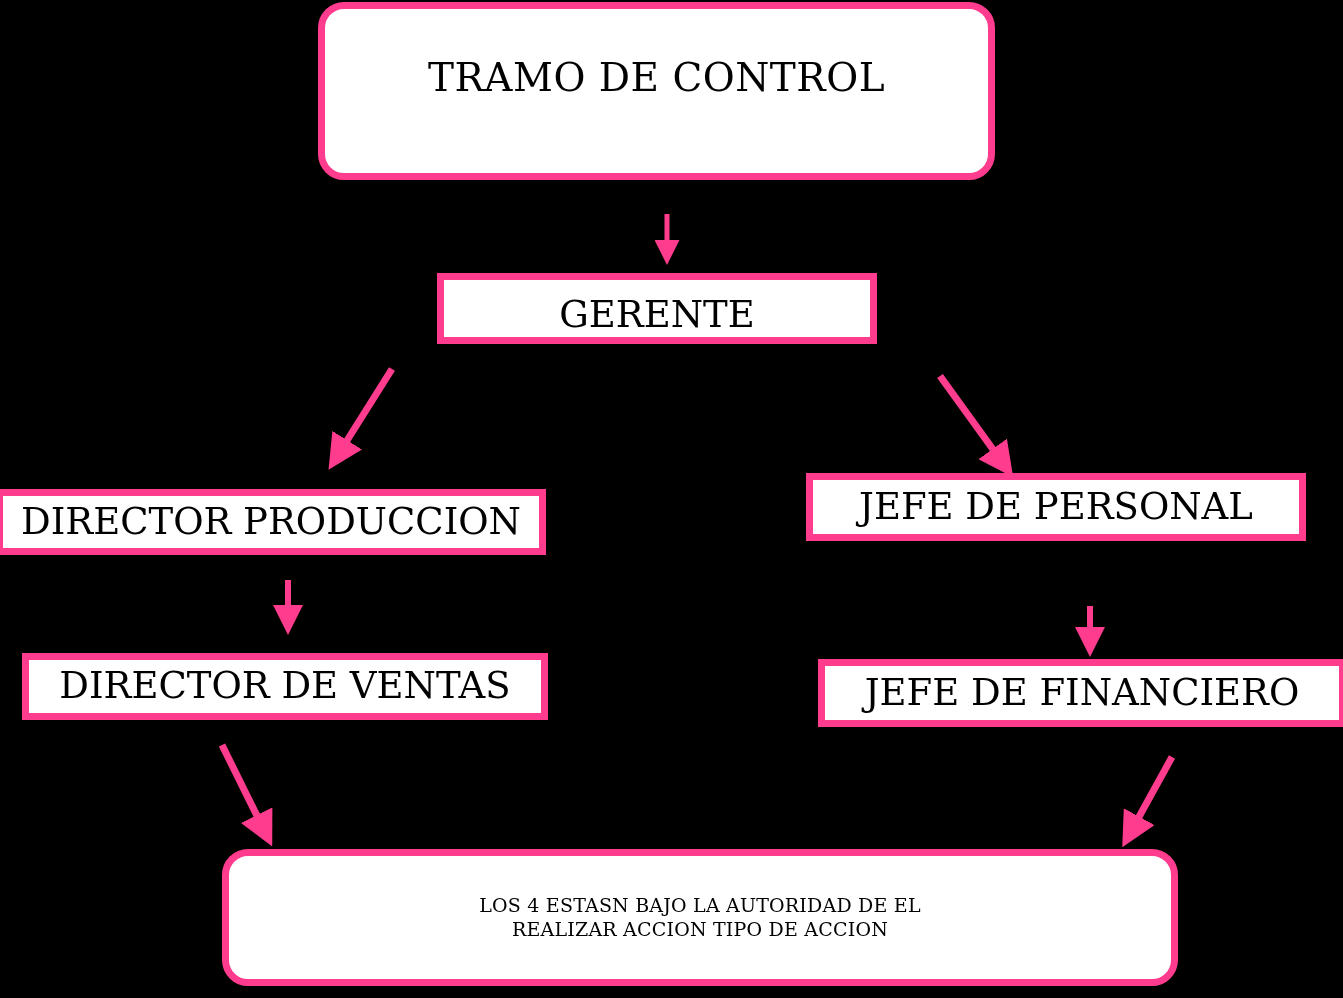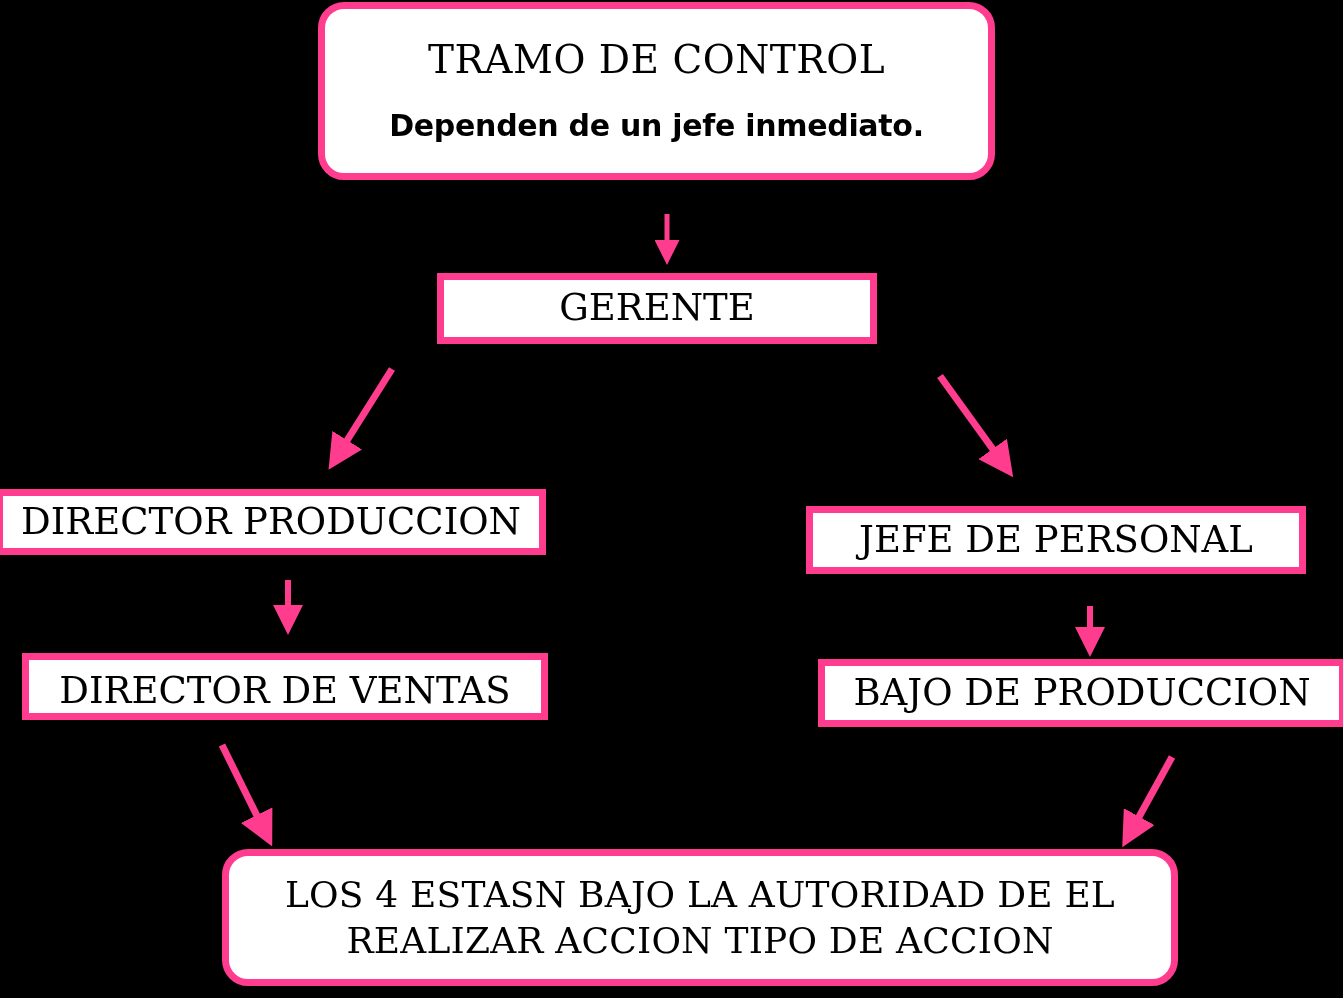--- a/index.html
+++ b/index.html
@@ -42,44 +42,44 @@
   }
   #node-root .subtitle {
     font-size: 30px;
     font-family: "DejaVu Sans", "Liberation Sans", sans-serif;
     font-weight: 600;
     letter-spacing: -0.3px;
   }
   #node-gerente {
     left: 437px; top: 273px; width: 440px; height: 71px;
     font-size: 37px;
+    justify-content: flex-end;
   }
   #node-dir-financiero {
     left: -4px; top: 489px; width: 550px; height: 66px;
     font-size: 37px;
   }
   #node-jefe-personal {
-    left: 806px; top: 506px; width: 500px; height: 68px;
+    left: 806px; top: 473px; width: 500px; height: 68px;
     font-size: 37px;
   }
   #node-dir-ventas {
     left: 22px; top: 653px; width: 526px; height: 67px;
     font-size: 37px;
-    justify-content: flex-end;
   }
   #node-jefe-produccion {
     left: 818px; top: 659px; width: 528px; height: 68px;
     font-size: 37px;
   }
   #node-note {
     left: 222px; top: 849px; width: 956px; height: 137px;
     padding: 4px 16px;
   }
   #node-note .note-line {
-    font-size: 36px;
+    font-size: 19px;
     letter-spacing: 0.2px;
     line-height: 1.26;
     white-space: nowrap;
   }
 
   
   #arrows {
     position: absolute;
     left: 0; top: 0;
     width: 1343px; height: 998px;
@@ -108,41 +108,40 @@
 
     <line x1="1090" y1="606" x2="1090" y2="645" stroke="#FF3C8E" stroke-width="6" marker-end="url(#ah)"></line>
 
     <line x1="222" y1="745" x2="266" y2="834" stroke="#FF3C8E" stroke-width="7" marker-end="url(#ah)"></line>
 
     <line x1="1172" y1="757" x2="1129" y2="835" stroke="#FF3C8E" stroke-width="7" marker-end="url(#ah)"></line>
   </svg>
 
   <div class="node rounded" id="node-root">
     <div class="title">TRAMO DE CONTROL</div>
-    <div class="subtitle">Dependen de un jefe inmediato.</div>
   </div>
 
   <div class="node" id="node-gerente">
     <div>GERENTE</div>
   </div>
 
   <div class="node" id="node-dir-financiero">
     <div>DIRECTOR PRODUCCION</div>
   </div>
 
   <div class="node" id="node-jefe-personal">
     <div>JEFE DE PERSONAL</div>
   </div>
 
   <div class="node" id="node-dir-ventas">
     <div>DIRECTOR DE VENTAS</div>
   </div>
 
   <div class="node" id="node-jefe-produccion">
-    <div>BAJO DE PRODUCCION</div>
+    <div>JEFE DE FINANCIERO</div>
   </div>
 
   <div class="node rounded" id="node-note">
     <div class="note-line">LOS 4 ESTASN BAJO LA AUTORIDAD DE EL</div>
     <div class="note-line">REALIZAR  ACCION TIPO DE ACCION</div>
   </div>
 
 </div>
 
 </body></html>

